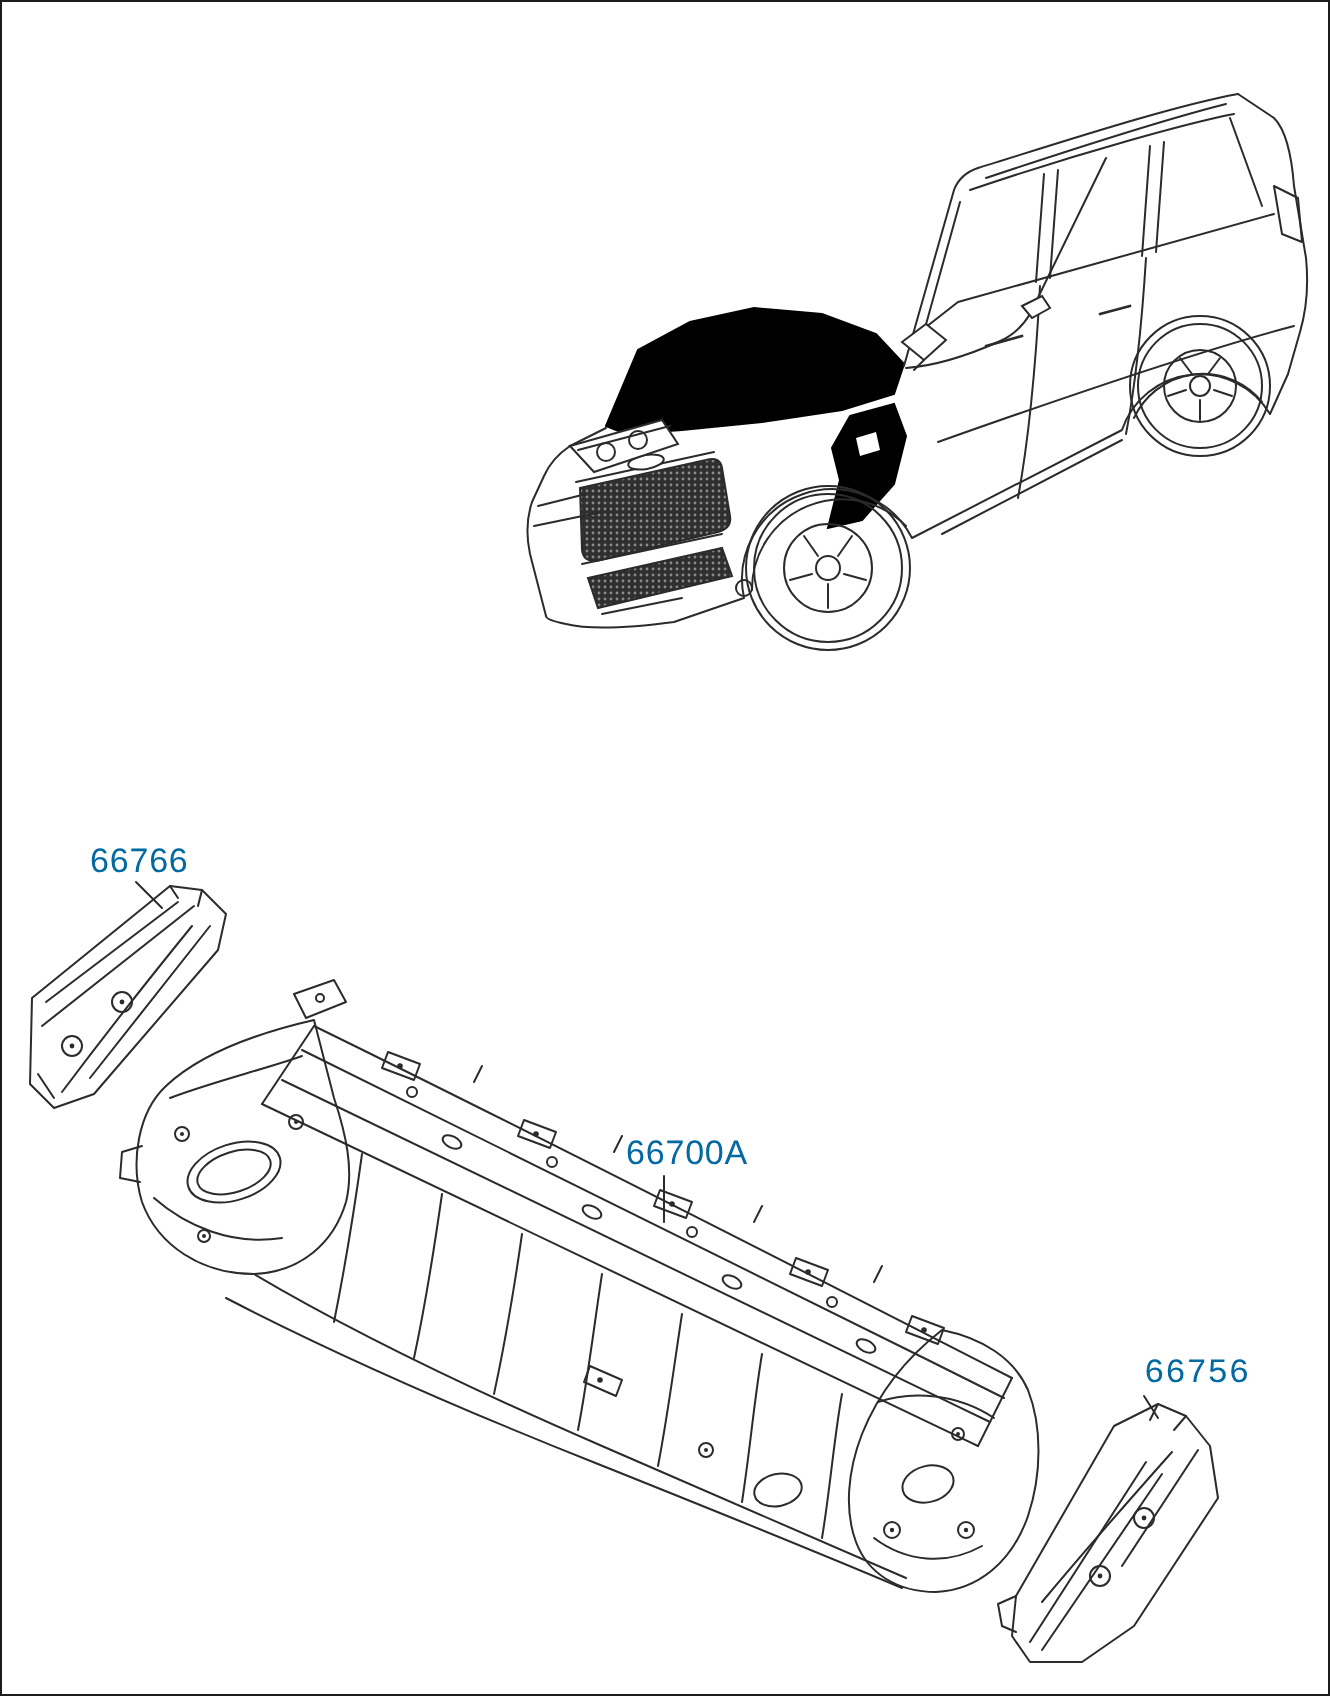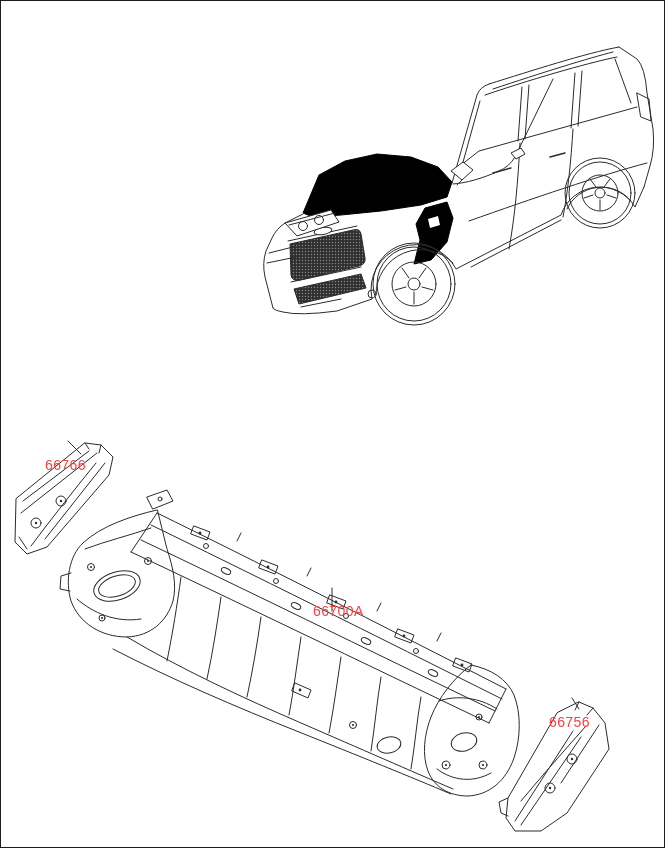--- a/index.html
+++ b/index.html
@@ -15,27 +15,26 @@
   svg.diagram{position:absolute;left:0;top:0;}
   svg .ln{fill:none;stroke:#2b2b2b;stroke-width:1;stroke-linecap:round;stroke-linejoin:round;}
   svg .ln2{fill:none;stroke:#2b2b2b;stroke-width:1.4;stroke-linecap:round;stroke-linejoin:round;}
   svg .blk{fill:#000000;stroke:#000000;stroke-width:1;}
   svg .wht{fill:#ffffff;stroke:none;}
   svg .whl{fill:#ffffff;stroke:#2b2b2b;stroke-width:1;}
   svg .mesh{fill:url(#meshpat);stroke:#2b2b2b;stroke-width:1;}
   svg .dot{fill:#2b2b2b;stroke:none;}
   .part-label{
     position:absolute;
-    font-size:14px;
+    font-size:17px;
     line-height:1.1;
-    color:#ef4444;
+    color:#0369a1;
     letter-spacing:0.4px;
     white-space:nowrap;
     cursor:default;
-    margin-top:36px;
   }
 </style>
 </head>
 <body>
 
 <div class="page">
 
   <svg class="diagram" width="665" height="848" viewBox="0 0 665 848">
     <defs>
       <pattern id="meshpat" width="3" height="3" patternUnits="userSpaceOnUse">
@@ -242,15 +241,15 @@
       <path class="ln" d="M67,440 L80,453"></path>
       <path class="ln" d="M331,587 L331,610"></path>
       <path class="ln" d="M571,697 L578,708"></path>
     </g>
   </svg>
 
   <div class="part-label" style="left:44px; top:421px;">66766</div>
 
   <div class="part-label" style="left:312px; top:567px;">66700A</div>
 
-  <div class="part-label" style="left:548px; top:678px;">66756</div>
+  <div class="part-label" style="left:571px; top:678px;font-family:Liberation Mono, monospace;">66756</div>
 
 </div>
 
 </body></html>

